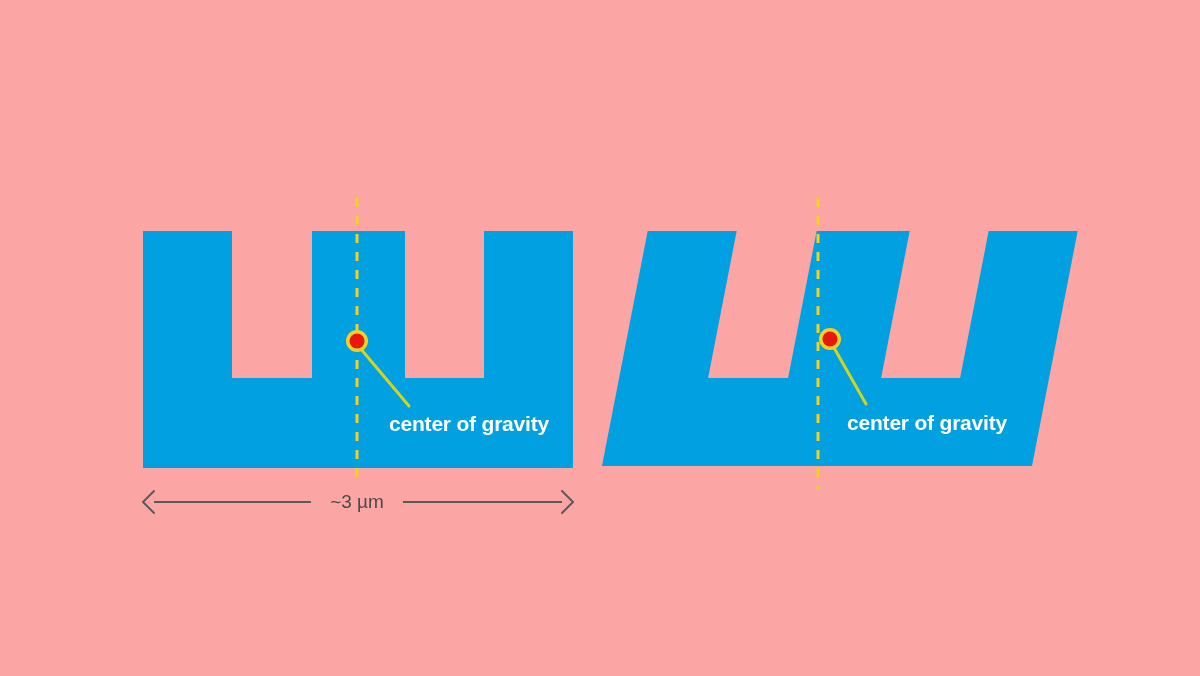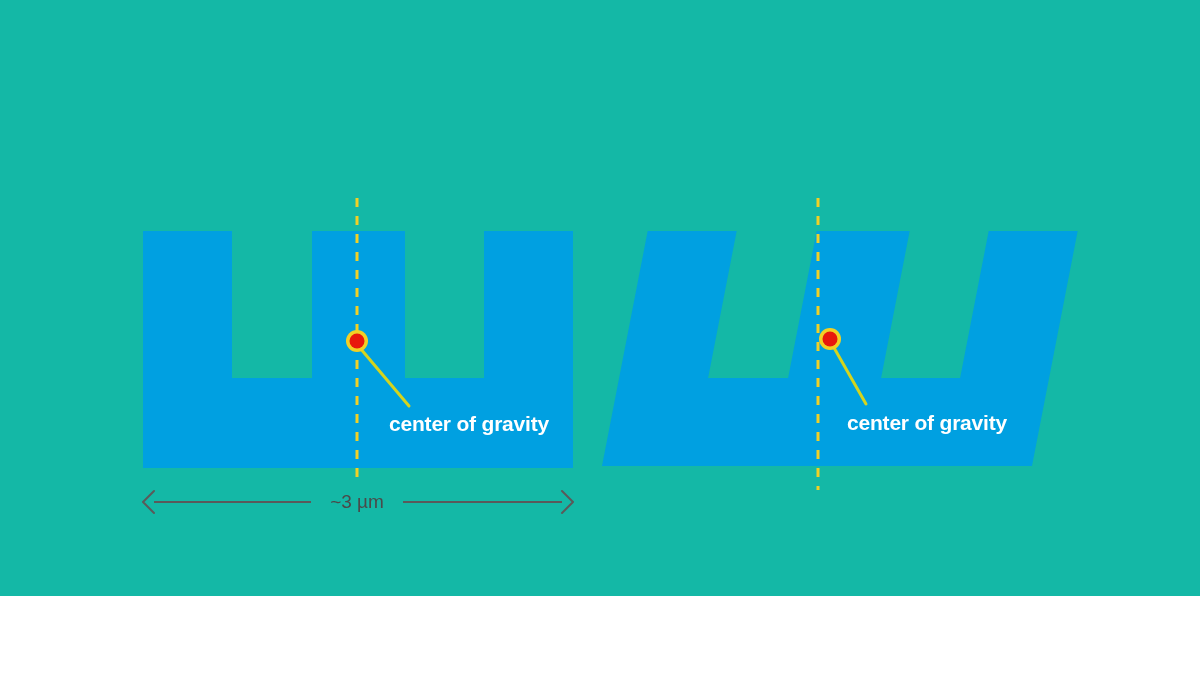--- a/index.html
+++ b/index.html
@@ -10,22 +10,22 @@
   }
   body {
     width: 1200px;
     height: 676px;
     font-family: "Liberation Sans", sans-serif;
     overflow: hidden;
   }
   #diagram-root {
     position: relative;
     width: 1200px;
-    height: 596px;
-    background: #14b8a6;
+    height: 676px;
+    background: #fca5a5;
   }
   svg#figure-canvas {
     position: absolute;
     top: 0;
     left: 0;
     width: 1200px;
     height: 676px;
     display: block;
   }
   .cog-label {

